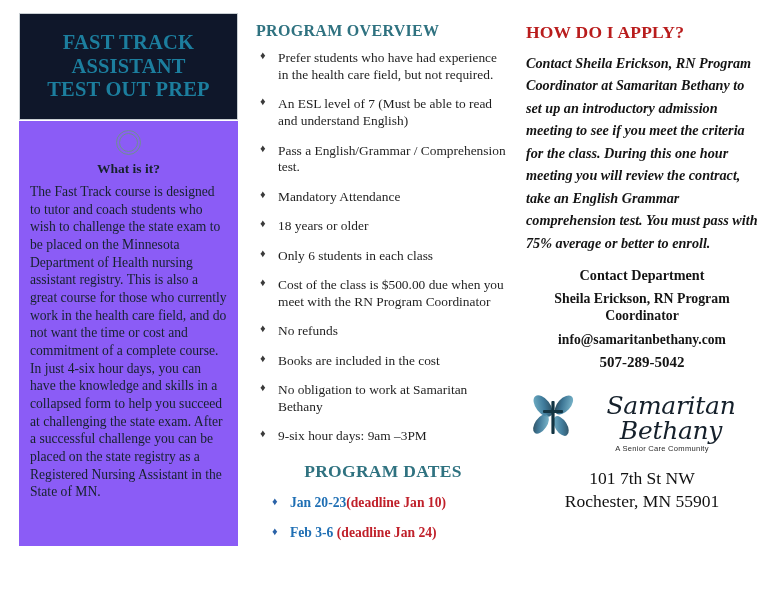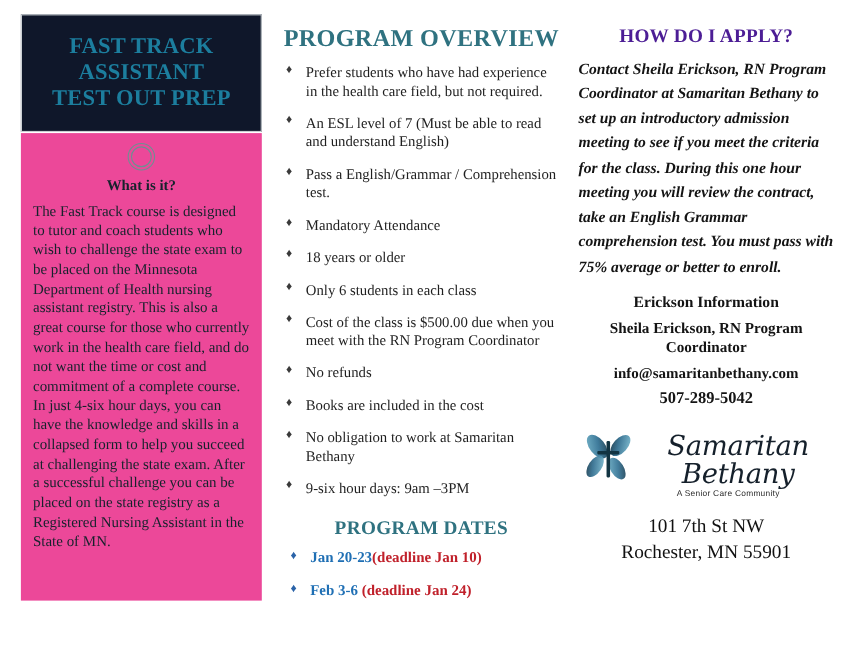--- a/index.html
+++ b/index.html
@@ -43,21 +43,21 @@
   .title-text {
     text-align: center;
     font-weight: bold;
     font-size: 20.5px;
     line-height: 1.17;
     color: #1c7e9e;
     letter-spacing: 0.2px;
   }
   .blue-panel {
     margin: 1px 14px 0 19px;
-    background: #ec4899;
+    background: #8b5cf6;
     min-height: 425px;
     padding: 6px 11px 14px 11px;
     box-sizing: border-box;
   }
   .ring-wrap {
     display: flex;
     justify-content: center;
     margin: 3px 0 6px 0;
   }
   .ring-outer {
@@ -92,23 +92,23 @@
   }
 
   
   .col-mid {
     width: 266px;
     flex: 0 0 266px;
     padding: 22px 8px 0 4px;
     box-sizing: border-box;
   }
   .sec-heading {
-    text-align: center;
-    font-weight: bold;
-    font-size: 22px;
+    text-align: left;
+    font-weight: bold;
+    font-size: 16px;
     color: #2f7280;
     letter-spacing: 0.3px;
     margin: 0 0 10px 0;
   }
   ul.bullets {
     list-style: none;
     margin: 0;
     padding: 0;
   }
   ul.bullets li {
@@ -131,21 +131,21 @@
   .dates-heading {
     text-align: center;
     font-weight: bold;
     font-size: 17.5px;
     color: #2f7280;
     letter-spacing: 0.3px;
     margin: 16px 0 8px 0;
   }
   ul.dates {
     list-style: none;
-    margin: 4px;
+    margin: 12px;
     padding: 0;
   }
   ul.dates li {
     position: relative;
     padding-left: 22px;
     font-size: 13.6px;
     font-weight: bold;
     line-height: 1.3;
     margin-bottom: 12px;
   }
@@ -161,24 +161,24 @@
   .date-deadline { color: #c0202a; }
 
   
   .col-right {
     width: 250px;
     flex: 0 0 250px;
     padding: 22px 10px 0 8px;
     box-sizing: border-box;
   }
   .apply-heading {
-    text-align: center;
+    text-align: left;
     font-weight: bold;
     font-size: 17.5px;
-    color: #4c1d95;
+    color: #b91c1c;
     letter-spacing: 0.2px;
     margin: 0 0 9px 0;
   }
   .apply-body {
     font-weight: bold;
     font-size: 14.2px;
     line-height: 1.58;
     color: #141414;
     text-align: left;
     font-style: italic;
@@ -305,21 +305,21 @@
       </li>
     </ul>
   </div>
 
   <div class="col-right">
 
     <div class="apply-heading">HOW DO I APPLY?</div>
     <div class="apply-body">Contact Sheila Erickson, RN Program Coordinator at Samaritan Bethany to set up an introductory admission meeting to see if you meet the criteria for the class.  During this one hour meeting you will review the contract, take an English Grammar comprehension test. You must pass with 75% average or better to enroll.</div>
 
     <div class="contact-block">
-      <div class="contact-title">Erickson Information</div>
+      <div class="contact-title">Contact Department</div>
       <div class="contact-name">Sheila Erickson, RN Program Coordinator</div>
       <div class="contact-email">info@samaritanbethany.com</div>
       <div class="contact-phone">507-289-5042</div>
     </div>
 
     <div class="logo-area">
       <div class="logo-row">
         <svg class="logo-mark" width="56" height="50" viewBox="0 0 56 50">
           <defs>
             <linearGradient id="pet1" x1="0" y1="0" x2="1" y2="1">

